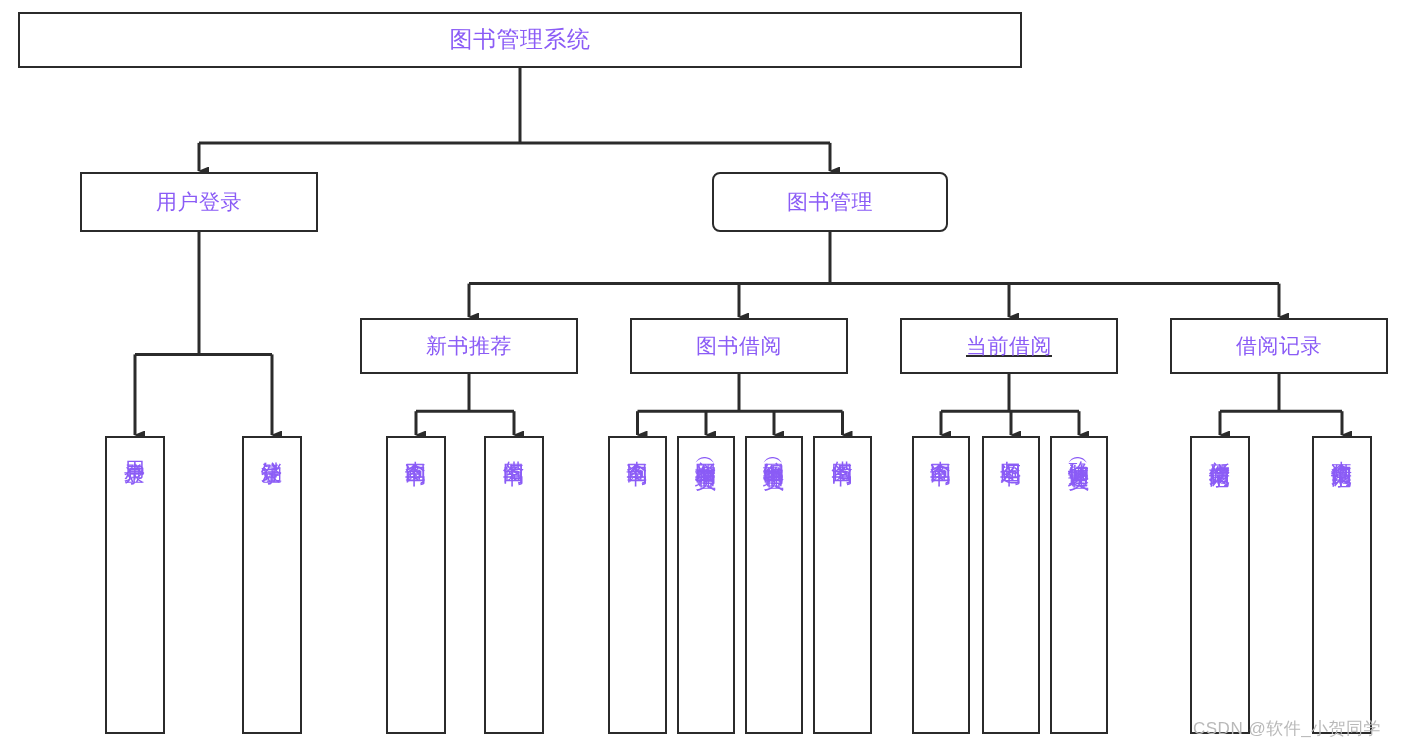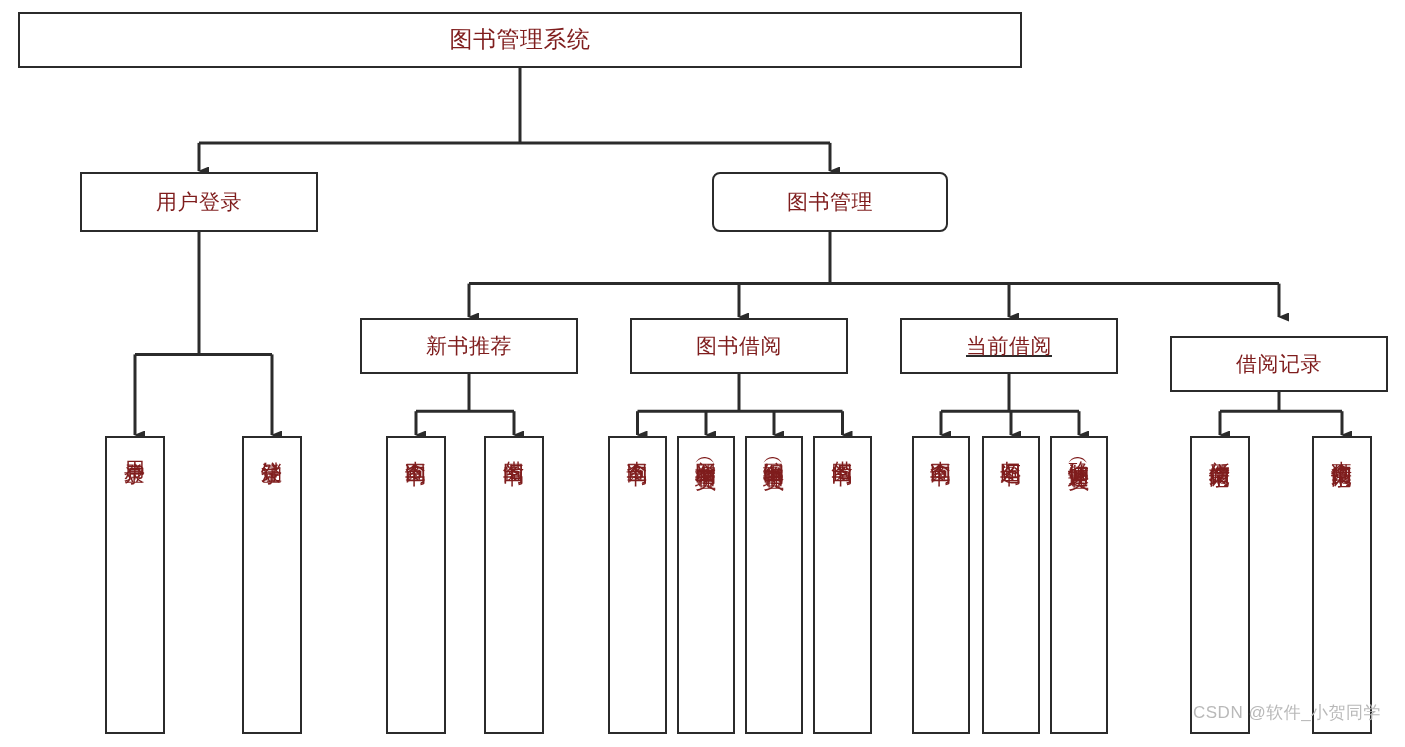--- a/index.html
+++ b/index.html
@@ -32,21 +32,21 @@
     background: #ffffff;
     display: flex;
     align-items: center;
     justify-content: center;
     color: #2b2b2b;
   }
   .node-label {
     display: block;
     text-align: center;
     line-height: 1.18;
-    color: #7f1d1d;
+    color: #8b5cf6;
   }
   .node.horizontal .node-label {
     writing-mode: horizontal-tb;
     font-size: 21px;
     letter-spacing: 0.5px;
   }
   .node.vertical {
     align-items: flex-start;
     padding-top: 6px;
   }
@@ -57,21 +57,21 @@
     letter-spacing: 1.5px;
     line-height: 1;
     margin: 0 auto;
   }
   .node.root .node-label {
     font-size: 23px;
   }
   #watermark {
     position: absolute;
     left: 1193px;
-    top: 701px;
+    top: 717px;
     font-size: 17px;
     color: #b9b9b9;
     white-space: nowrap;
     letter-spacing: 0.5px;
   }
 </style>
 </head>
 <body>
 
 <div id="diagram-root">
@@ -132,21 +132,21 @@
 
   <div class="node horizontal" style="left: 360px; top: 318px; width: 218px; height: 56px;">
     <span class="node-label">新书推荐</span>
   </div>
   <div class="node horizontal" style="left: 630px; top: 318px; width: 218px; height: 56px;">
     <span class="node-label">图书借阅</span>
   </div>
   <div class="node horizontal" style="left: 900px; top: 318px; width: 218px; height: 56px; text-decoration: underline;">
     <span class="node-label">当前借阅</span>
   </div>
-  <div class="node horizontal" style="left: 1170px; top: 336px; width: 218px; height: 56px;">
+  <div class="node horizontal" style="left: 1170px; top: 318px; width: 218px; height: 56px;">
     <span class="node-label">借阅记录</span>
   </div>
 
   <div class="node vertical" style="left: 105px; top: 436px; width: 60px; height: 298px;">
     <span class="node-label">用户登录</span>
   </div>
   <div class="node vertical" style="left: 242px; top: 436px; width: 60px; height: 298px;">
     <span class="node-label">注销登录</span>
   </div>
   <div class="node vertical" style="left: 386px; top: 436px; width: 60px; height: 298px;">

